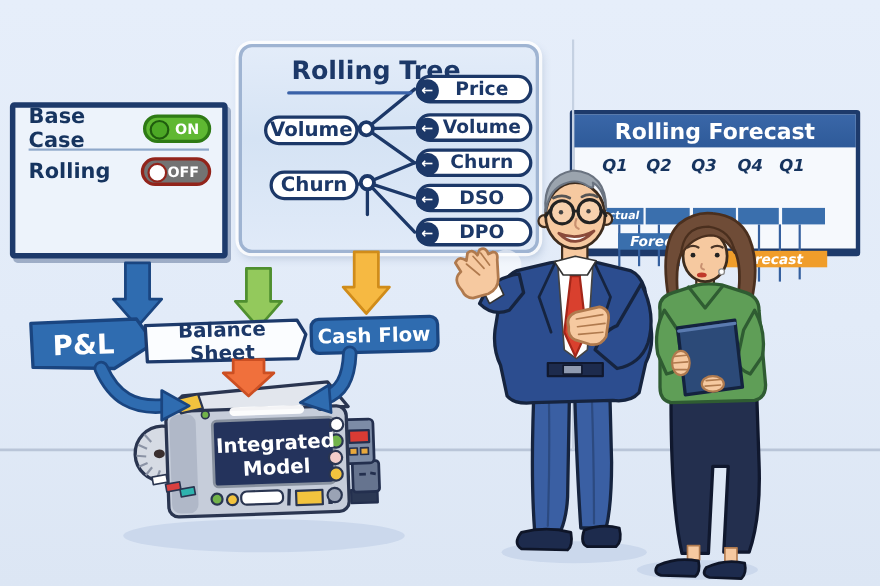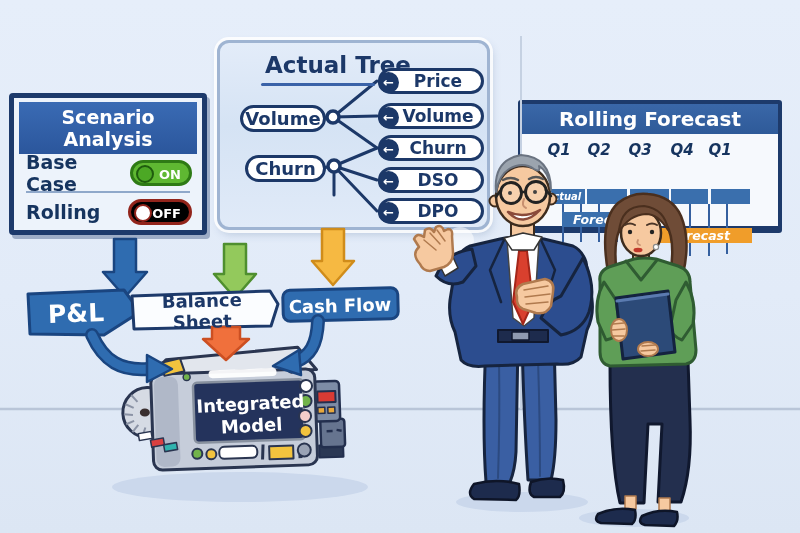--- a/index.html
+++ b/index.html
@@ -18,21 +18,21 @@
   .scenario .hd{margin:4px 5px 0 5px;background:linear-gradient(180deg,#3a6bb4,#2b569c);
                 color:#fff;font-size:19px;text-align:center;padding:4px 0;}
   .srow{display:flex;align-items:center;justify-content:space-between;padding:0 10px 0 12px;height:37px;}
   .srow .lbl{color:#16345f;font-size:19px;}
   .sdiv{border-top:2px solid #8fa8ca;margin:0 12px;}
   .toggle{position:relative;width:64px;height:26px;border-radius:14px;}
   .toggle .knob{position:absolute;left:3px;top:2px;width:18px;height:18px;border-radius:50%;}
   .toggle .st{position:absolute;right:8px;top:4px;color:#fff;font-size:13px;}
   .toggle.on{background:#5fb832;border:3px solid #2e7a15;}
   .toggle.on .knob{background:#4ca825;border:2.5px solid #1f5c0e;}
-  .toggle.off{background:#000000;border:3px solid #92241b;}
+  .toggle.off{background:#737373;border:3px solid #92241b;}
   .toggle.off .knob{background:#fff;border:2.5px solid #92241b;}
   
   .driver{left:217px;top:40px;width:273px;height:190px;border-radius:12px;
           background:linear-gradient(180deg,#e3ecf9 0%,#d5e3f4 45%,#e0eaf8 100%);
           border:3px solid #9fb4d2;box-shadow:0 0 0 3px rgba(255,255,255,.85),2px 4px 8px rgba(60,90,140,.25);}
   .driver .ttl{position:absolute;left:45px;top:9px;font-size:23px;color:#1c3868;}
   .driver .ul{position:absolute;left:41px;top:40px;width:114px;height:3px;background:#3a62a8;border-radius:2px;}
   .tree-svg{position:absolute;left:0;top:0;}
   .pill{position:absolute;background:#fff;border:3px solid #1c3868;border-radius:15px;
         color:#1c3868;display:flex;align-items:center;justify-content:center;}
@@ -58,21 +58,20 @@
   .t-bal{left:136px;top:297px;width:132px;height:27px;color:#1c3868;font-size:18px;transform:rotate(-1.5deg);}
   .t-cf{left:284px;top:291px;width:112px;height:28px;color:#fff;font-size:18px;transform:rotate(-1.5deg);}
   .t-mach{left:197px;top:386px;width:108px;height:58px;color:#fff;font-size:18px;line-height:1.2;transform:rotate(-3deg);}
 </style>
 </head>
 <body>
 
 <div class="stage">
 
   <div class="panel scenario">
-    <div class="hd">Scenario Analysis</div>
     <div class="srow">
       <span class="lbl">Base Case</span>
       <span class="toggle on">
         <span class="knob"></span>
         <span class="st">ON</span>
       </span>
     </div>
     <div class="sdiv"></div>
     <div class="srow">
       <span class="lbl">Rolling</span>
@@ -92,21 +91,21 @@
           <path d="M113,74 L157,73"></path>
           <path d="M113,74 L157,105"></path>
         <path d="M114,123 L157,105"></path>
           <path d="M114,123 L157,137"></path>
           <path d="M114,123 L157,168"></path>
         <path d="M114,123 L114,152"></path>
       </g>
       <circle cx="113" cy="74" r="6" fill="#fff" stroke="#1c3868" stroke-width="3.5"></circle>
       <circle cx="114" cy="123" r="6" fill="#fff" stroke="#1c3868" stroke-width="3.5"></circle>
     </svg>
-    <div class="ttl">Actual Tree</div>
+    <div class="ttl">Rolling Tree</div>
     <div class="ul"></div>
     <div class="pill l" style="left:20px;top:62px;width:86px;">Volume</div>
     <div class="pill l" style="left:25px;top:112px;width:81px;">Churn</div>
     <div class="pill r" style="top:25px;">
       <span class="acirc">←</span>
       <span>Price</span>
       </div>
     <div class="pill r" style="top:60px;">
       <span class="acirc">←</span>
       <span>Volume</span>

